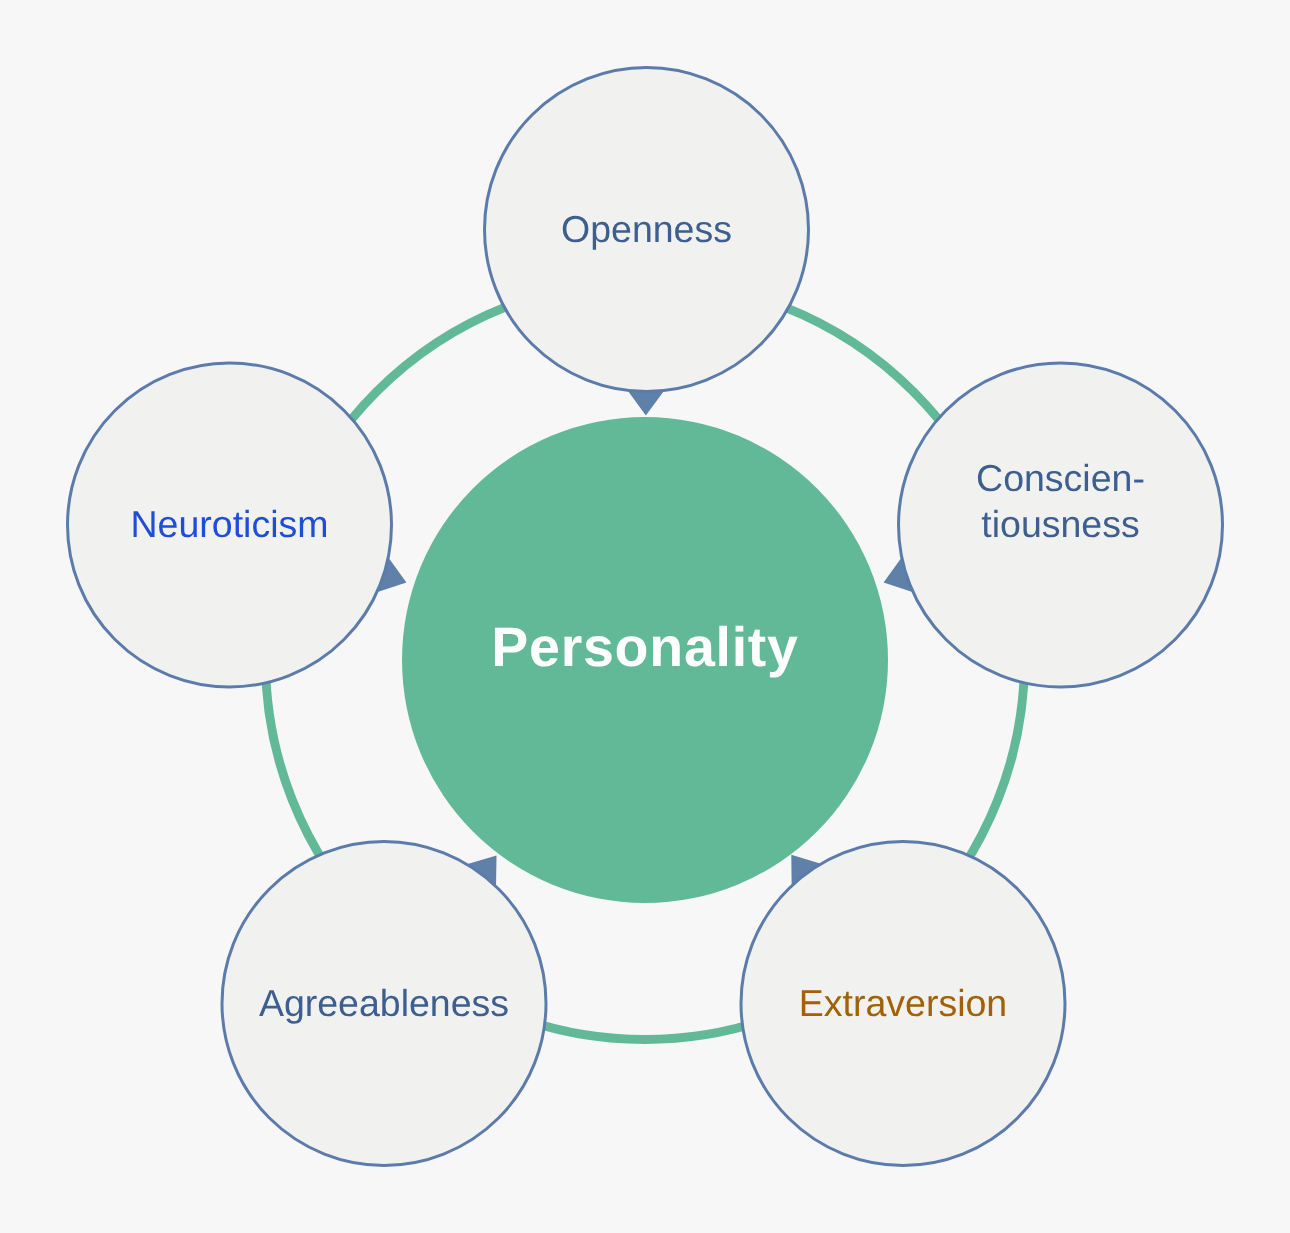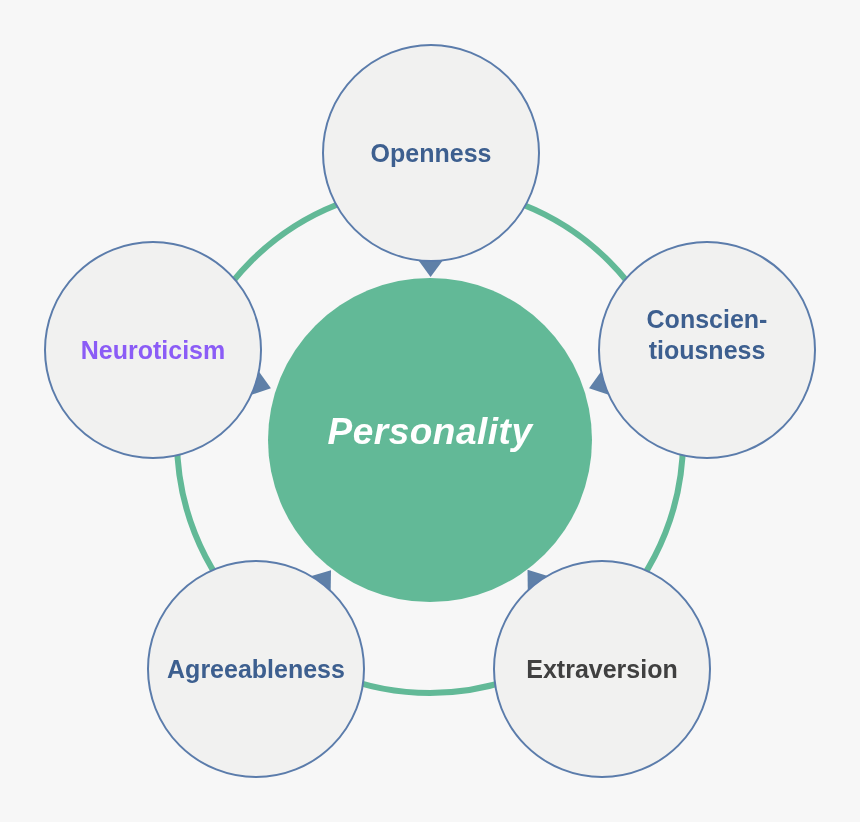--- a/index.html
+++ b/index.html
@@ -9,36 +9,35 @@
       font-family: "Liberation Sans", "DejaVu Sans", sans-serif;
       overflow: hidden;
       position: relative;
     }
     #diagram { position: absolute; left: 0; top: 0; width: 860px; height: 822px; }
     .label-node {
       position: absolute;
       display: flex; align-items: center; justify-content: center;
       text-align: center;
       color: #3d5f8f;
-      font-weight: bold;
+      font-weight: normal;
       font-size: 25px;
       line-height: 31px;
       white-space: pre-line;
       pointer-events: none;
     }
     .label-center {
       position: absolute;
       display: flex; align-items: center; justify-content: center;
       text-align: center;
       color: #ffffff;
       font-size: 37px;
       font-weight: bold;
       letter-spacing: 0.5px;
       pointer-events: none;
-      font-style: italic;
     }
   </style>
 </head>
 <body>
 
 <svg id="diagram" width="860" height="822" viewBox="0 0 860 822" xmlns="http://www.w3.org/2000/svg">
   <circle id="ring" fill="none" cx="430" cy="440" r="253" stroke="#62b997" stroke-width="6"></circle>
   <g id="pointers">
       <polygon points="408.6726093999128,246.92277481522328 430.5679468735314,276.99924729648933 452.6723423115703,247.0760839891315" fill="#5f80a8"></polygon>
       <polygon points="610.802240485428,358.1234884364151 589.0686471623056,388.31704604834835 624.3986116638741,399.97009750785503" fill="#5f80a8"></polygon>
@@ -54,16 +53,16 @@
       <circle cx="153" cy="350" r="108" fill="#f1f1f0" stroke="#5b7cab" stroke-width="2"></circle>
     </g>
   <circle id="center-circle" cx="430" cy="440" r="162" fill="#62b997"></circle>
 </svg>
 
 <div id="center-label" class="label-center" style="left: 268px; top: 270px; width: 324px; height: 324px;">Personality</div>
 <div id="node-labels">
     <div class="label-node" style="left: 323px; top: 45px; width: 216px; height: 216px; color: rgb(61, 95, 143);">Openness</div>
     <div class="label-node" style="left: 599px; top: 227px; width: 216px; height: 216px; color: rgb(61, 95, 143);">Conscien-
 tiousness</div>
-    <div class="label-node" style="left: 494px; top: 561px; width: 216px; height: 216px; color: #404040;">Extraversion</div>
+    <div class="label-node" style="left: 494px; top: 561px; width: 216px; height: 216px; color: #a16207;">Extraversion</div>
     <div class="label-node" style="left: 148px; top: 561px; width: 216px; height: 216px; color: rgb(61, 95, 143); text-align: right;">Agreeableness</div>
-    <div class="label-node" style="left: 45px; top: 242px; width: 216px; height: 216px; color: #8b5cf6;">Neuroticism</div>
+    <div class="label-node" style="left: 45px; top: 242px; width: 216px; height: 216px; color: #1d4ed8;">Neuroticism</div>
   </div>
 
 </body></html>

